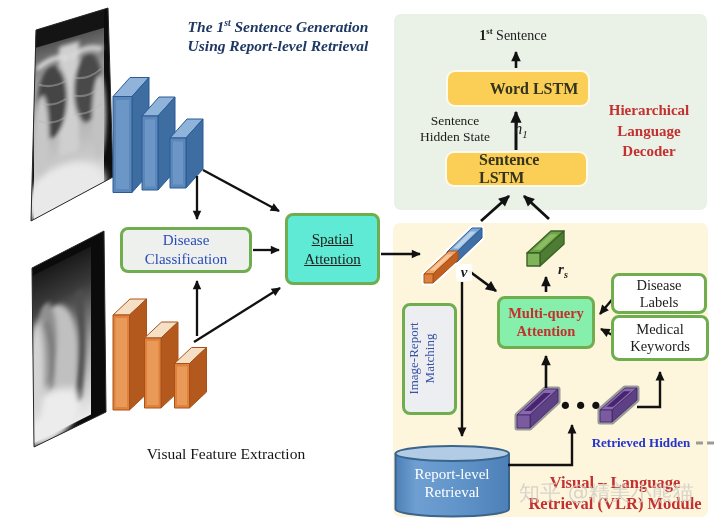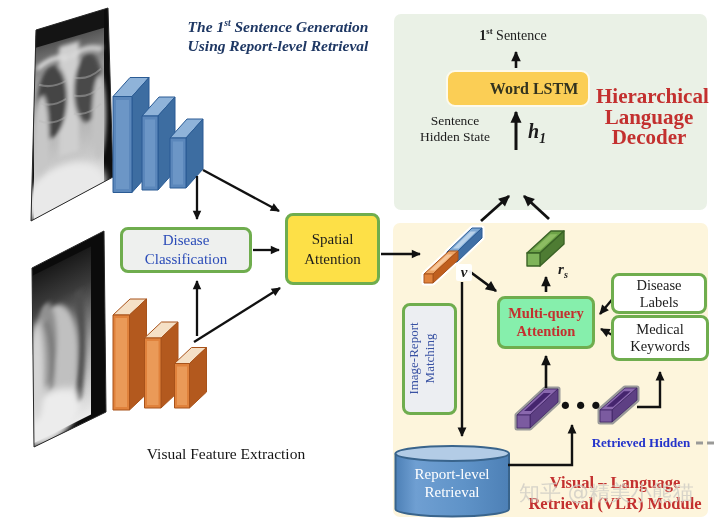--- a/index.html
+++ b/index.html
@@ -236,42 +236,45 @@
   </div>
 
   <div class="lbl" style="left:443px;top:26px;width:140px;font-size:14px;color:#1c1c1c;">
     <b>1</b><sup>st</sup><span> Sentence</span>
   </div>
 
   <div class="lstm" style="left:446px;top:70px;width:144px;height:37px;">
     <span>Word LSTM</span>
   </div>
 
+  <div class="lstm" style="left:445px;top:151px;width:143px;height:36px;">
+    <span>Sentence LSTM</span>
+  </div>
 
   <div class="lbl" style="left:403px;top:113px;width:104px;font-size:13.5px;line-height:15.5px;color:#1c1c1c;">
     <div>Sentence</div>
     <div>Hidden State</div>
   </div>
 
-  <div class="lbl" style="left:522px;top:120px;width:30px;font-size:20px;font-weight:bold;font-style:italic;color:#1c1c1c;">
+  <div class="lbl" style="left:506px;top:120px;width:30px;font-size:16px;font-weight:normal;font-style:italic;color:#1c1c1c;">
     <span>h</span><sub>1</sub>
   </div>
 
-  <div class="lbl" style="left:596px;top:86px;width:106px;font-size:21px;line-height:20.5px;font-weight:bold;color:var(--red_text);">
+  <div class="lbl" style="left:596px;top:100px;width:106px;font-size:15px;line-height:20.5px;font-weight:bold;color:var(--red_text);">
     <div>Hierarchical</div>
     <div>Language</div>
     <div>Decoder</div>
   </div>
 
   <div class="box" style="left:120px;top:227px;width:132px;height:46px;background:#eef0ee;color:var(--blue_text);">
     <div>Disease</div>
     <div>Classification</div>
   </div>
 
-  <div class="box" style="left:285px;top:213px;width:95px;height:72px;background:#fde047;color:#1c1c1c;line-height:20px;">
+  <div class="box" style="left:285px;top:213px;width:95px;height:72px;background:#5eead4;color:#1c1c1c;line-height:20px;text-decoration:underline;">
     <div>Spatial</div>
     <div>Attention</div>
   </div>
 
   <div class="lbl" style="left:126px;top:428px;width:200px;font-size:15.5px;color:#161616;margin-top:17px;">
     <span>Visual Feature Extraction</span>
   </div>
 
   <div class="box" style="left:497px;top:296px;width:98px;height:53px;background:#86efac;color:var(--red_text);font-weight:bold;font-size:14.5px;line-height:17.5px;">
     <div>Multi-query</div>

